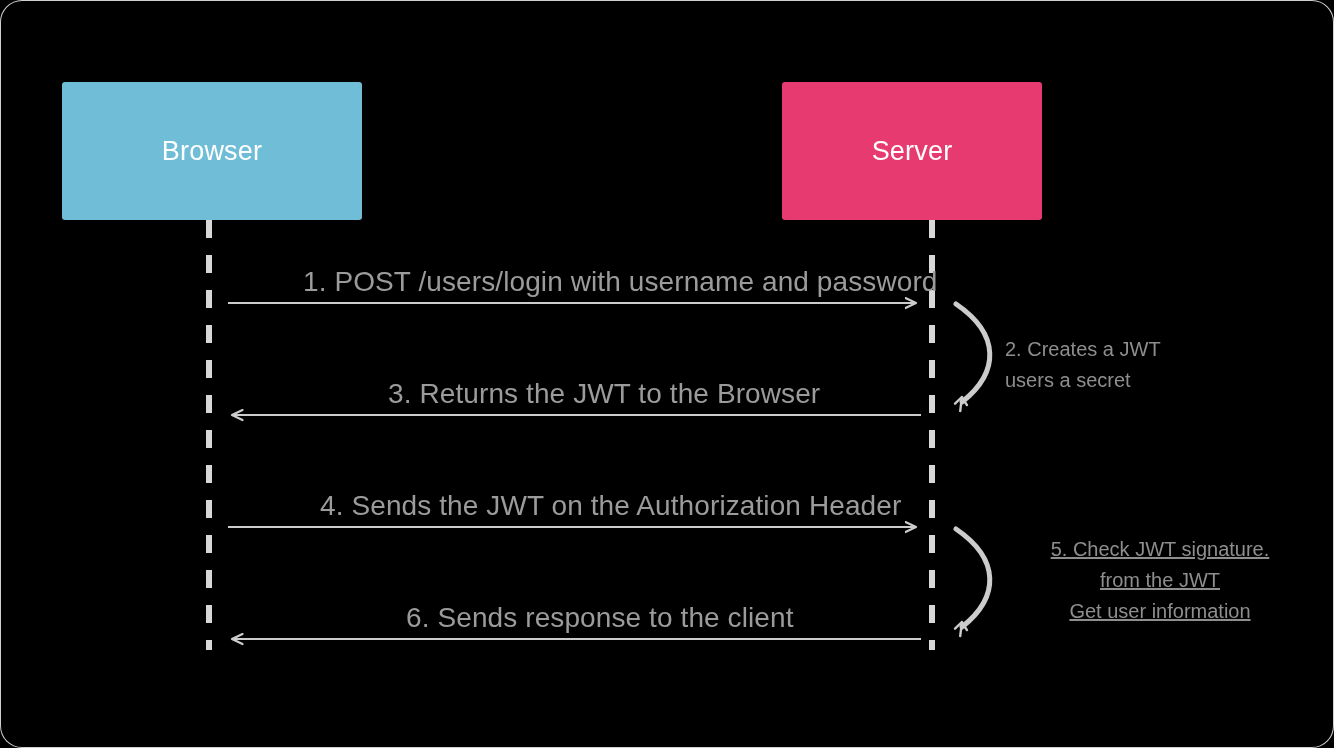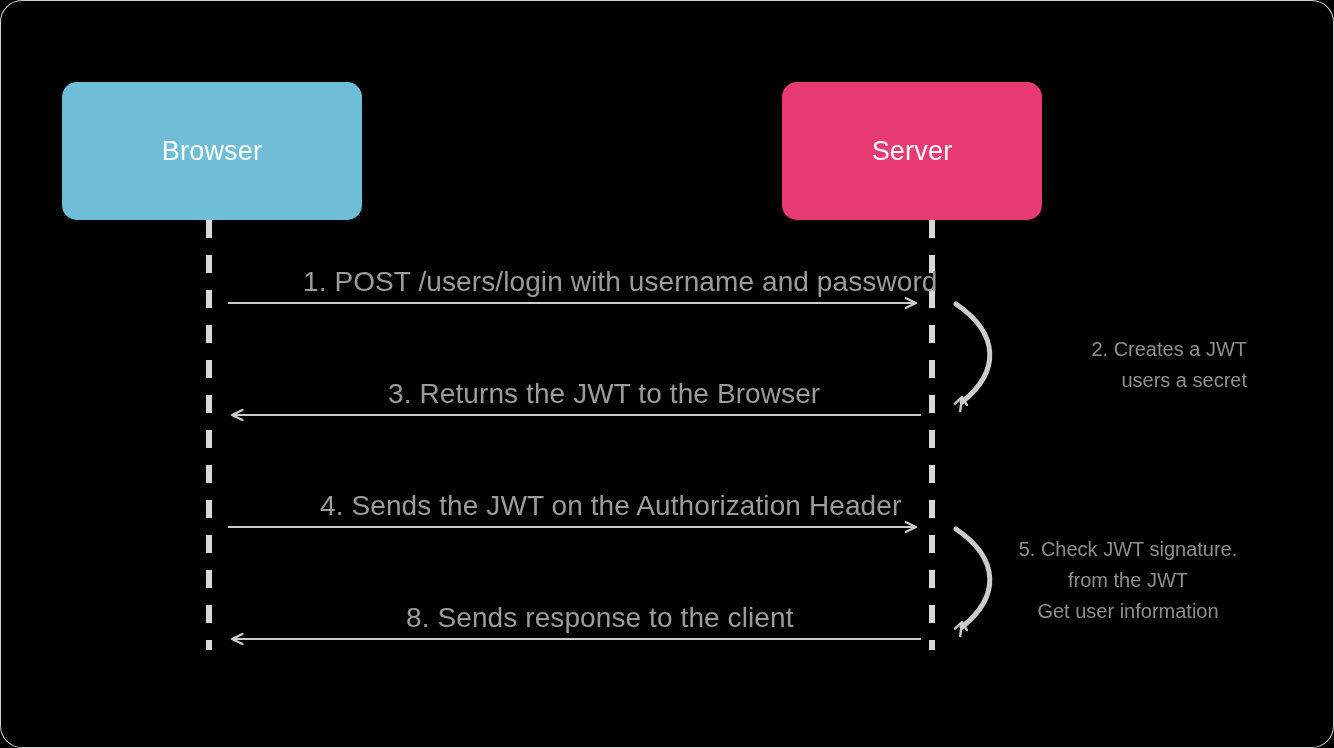--- a/index.html
+++ b/index.html
@@ -30,21 +30,21 @@
     width: 1334px;
     height: 748px;
   }
 
   
   .participant {
     position: absolute;
     display: flex;
     align-items: center;
     justify-content: center;
-    border-radius: 15px;
+    border-radius: 3px;
     box-sizing: border-box;
   }
   .participant-label {
     color: #ffffff;
     font-size: 27px;
     font-weight: 400;
     letter-spacing: 0.2px;
     line-height: 1;
     white-space: nowrap;
   }
@@ -78,22 +78,22 @@
     text-align: center;
     white-space: nowrap;
   }
   .note-label span { display: block; }
 
   #label-msg-1 { left: 303px; top: 268px; }
   #label-msg-3 { left: 388px; top: 380px; }
   #label-msg-4 { left: 320px; top: 492px; }
   #label-msg-6 { left: 406px; top: 604px; }
 
-  #label-note-1 { left: 1057px; top: 334px; width: 190px; text-align: right; }
-  #label-note-2 { left: 1004px; top: 534px; width: 248px; text-align: center; }
+  #label-note-1 { left: 1005px; top: 334px; width: 190px; text-align: left; }
+  #label-note-2 { left: 1036px; top: 534px; width: 248px; text-align: center; text-decoration: underline; }
 </style>
 </head>
 <body>
 
 <div id="canvas">
 
   <svg id="diagram-svg" viewBox="0 0 1334 748" xmlns="http://www.w3.org/2000/svg">
 
     <defs>
       <marker id="arrow-right" markerWidth="14" markerHeight="14" refX="11.5" refY="6" orient="auto" markerUnits="userSpaceOnUse">
@@ -141,15 +141,15 @@
   <div class="msg-label" id="label-msg-3">3. Returns the JWT to the Browser</div>
 
   <div class="msg-label" id="label-msg-4">4. Sends the JWT on the Authorization Header</div>
 
   <div class="note-label" id="label-note-2">
     <span>5. Check JWT signature.</span>
     <span>from the JWT</span>
     <span>Get user information</span>
   </div>
 
-  <div class="msg-label" id="label-msg-6">8. Sends response to the client</div>
+  <div class="msg-label" id="label-msg-6">6. Sends response to the client</div>
 
 </div>
 
 </body></html>

